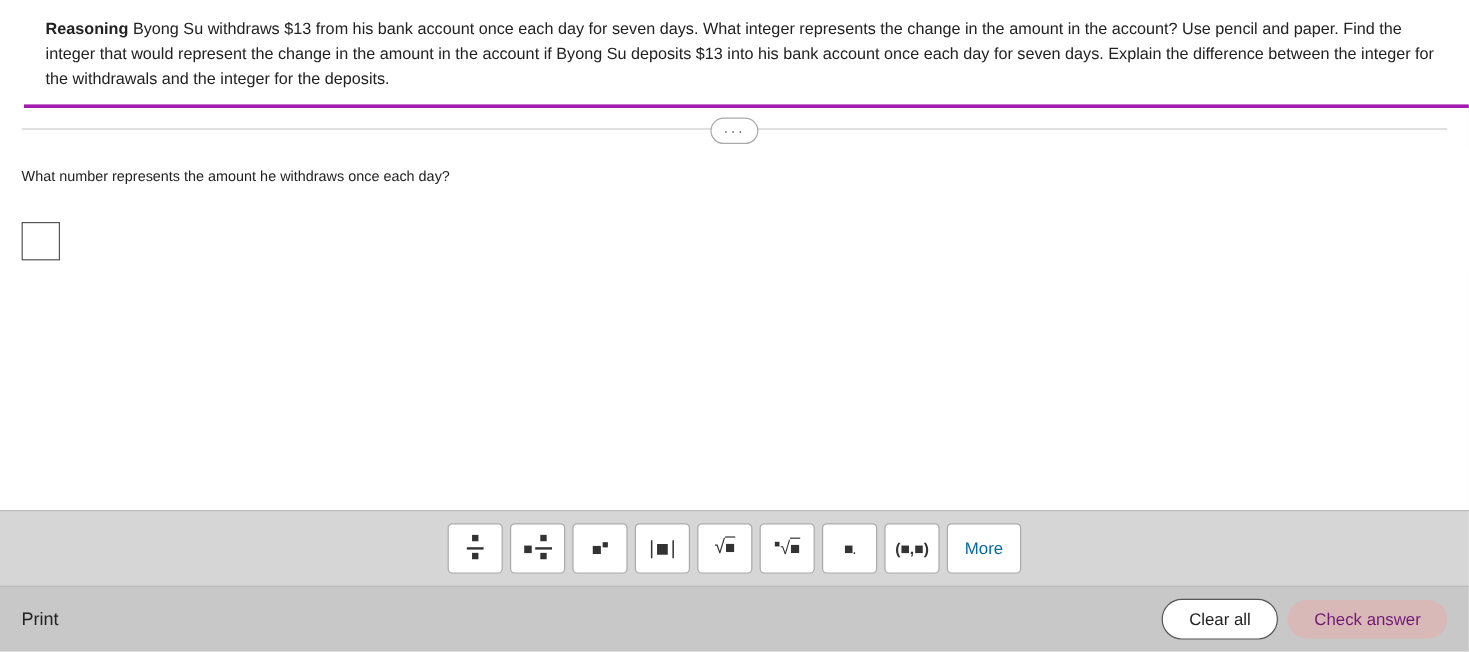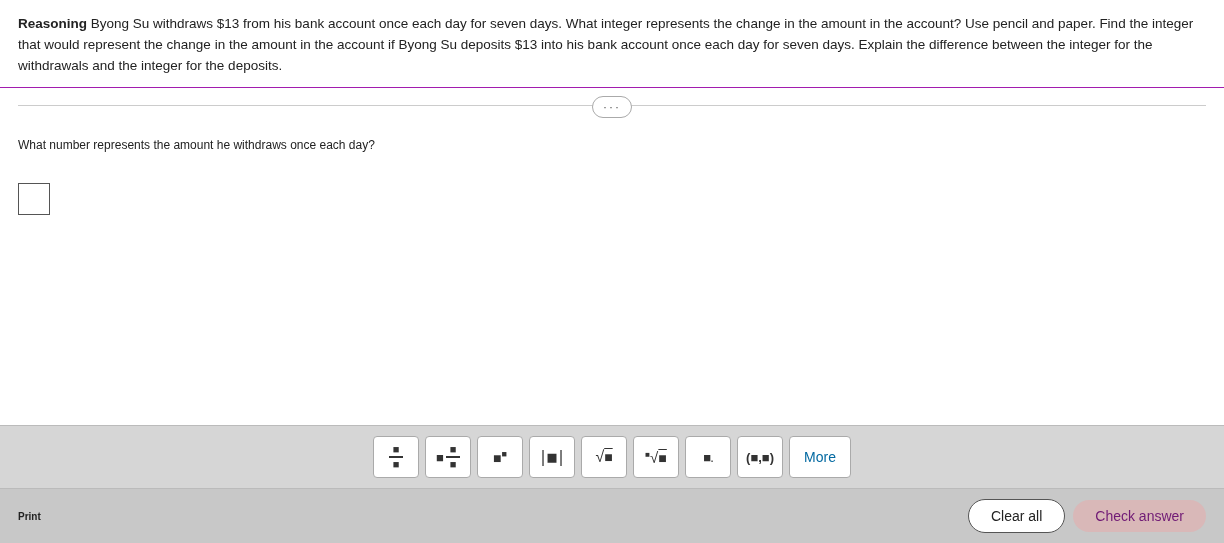--- a/index.html
+++ b/index.html
@@ -18,22 +18,23 @@
       width: 100%;
       height: 100%;
       display: flex;
       flex-direction: column;
       position: relative;
     }
 
     
     .reasoning-section {
       padding: 14px 18px 10px 18px;
-      border-bottom: 1px solid #a21caf;
+      border-bottom: 3px solid #a21caf;
       background: #fff;
+      margin-left: 20px;
     }
 
     .reasoning-text {
       font-size: 13.5px;
       line-height: 1.55;
       color: #222;
     }
 
     .reasoning-text .bold {
       font-weight: bold;
@@ -132,22 +133,22 @@
     .bottom-bar {
       background: #c8c8c8;
       padding: 10px 18px;
       display: flex;
       align-items: center;
       justify-content: space-between;
       border-top: 1px solid #bbb;
     }
 
     .print-label {
-      font-size: 10px;
-      font-weight: bold;
+      font-size: 15px;
+      font-weight: normal;
       color: #222;
     }
 
     .bottom-right {
       display: flex;
       gap: 8px;
       align-items: center;
     }
 
     .clear-all-btn {

